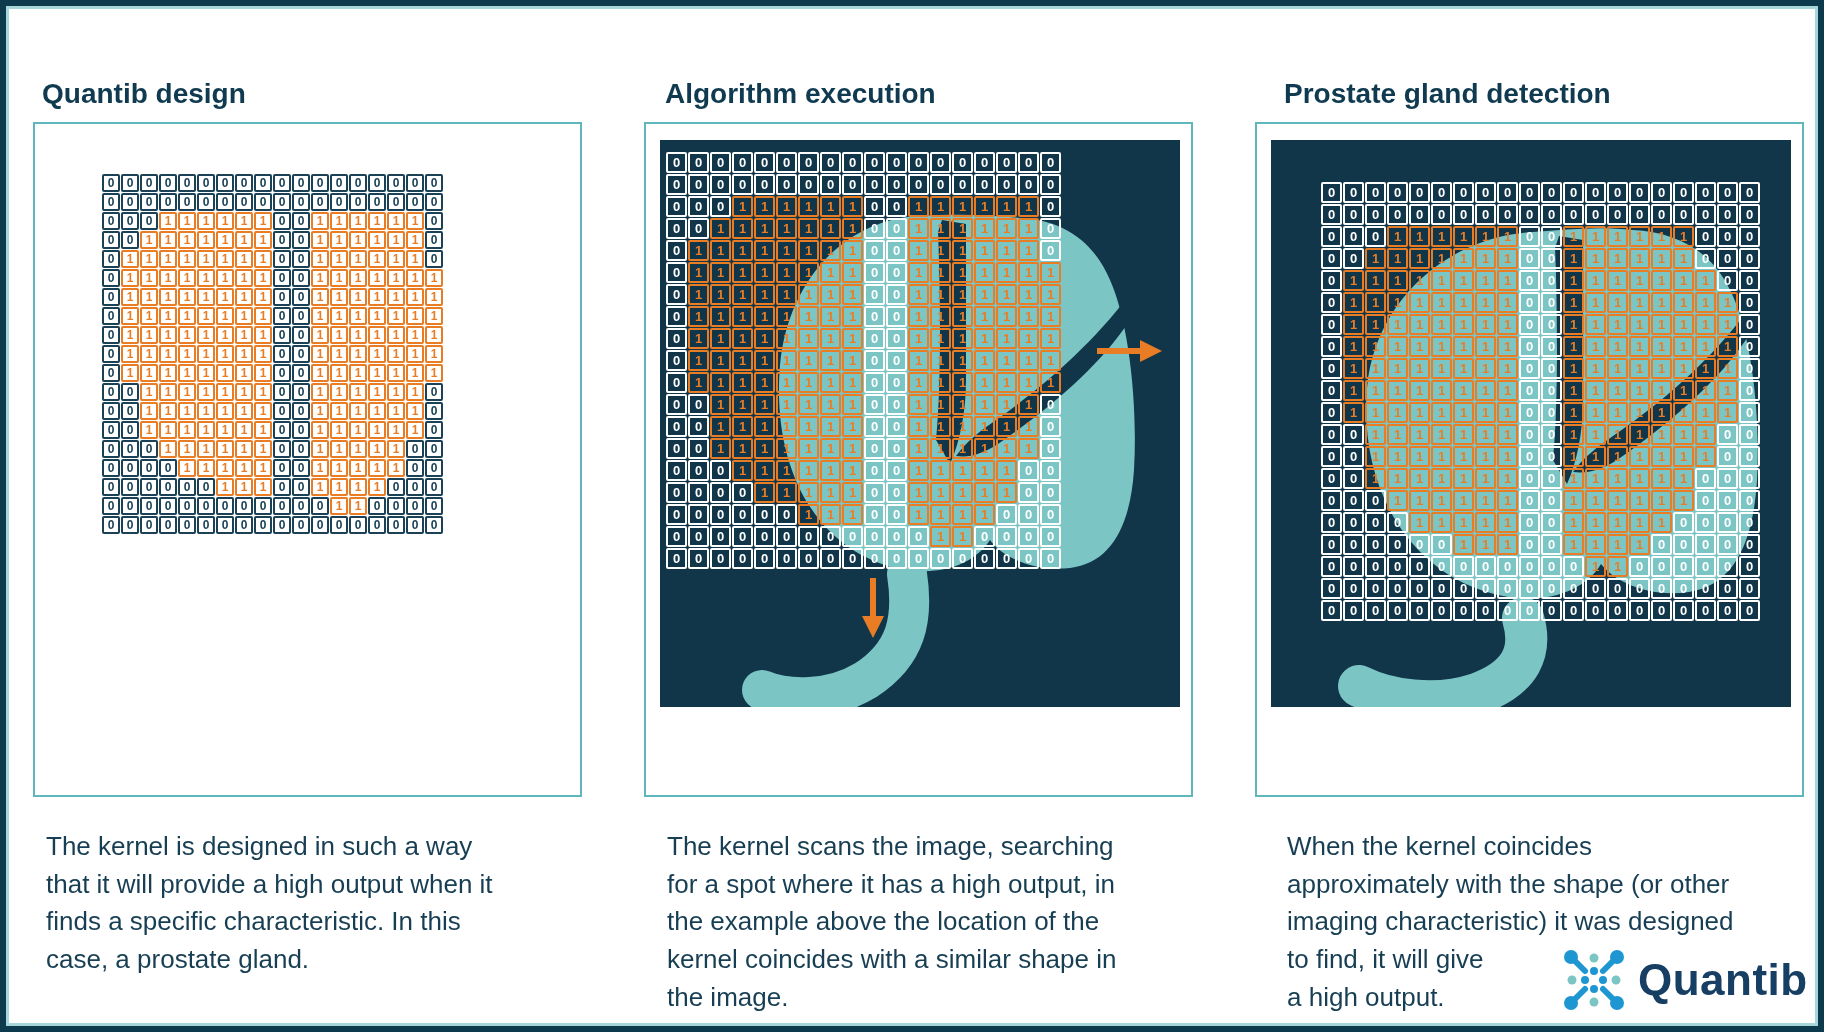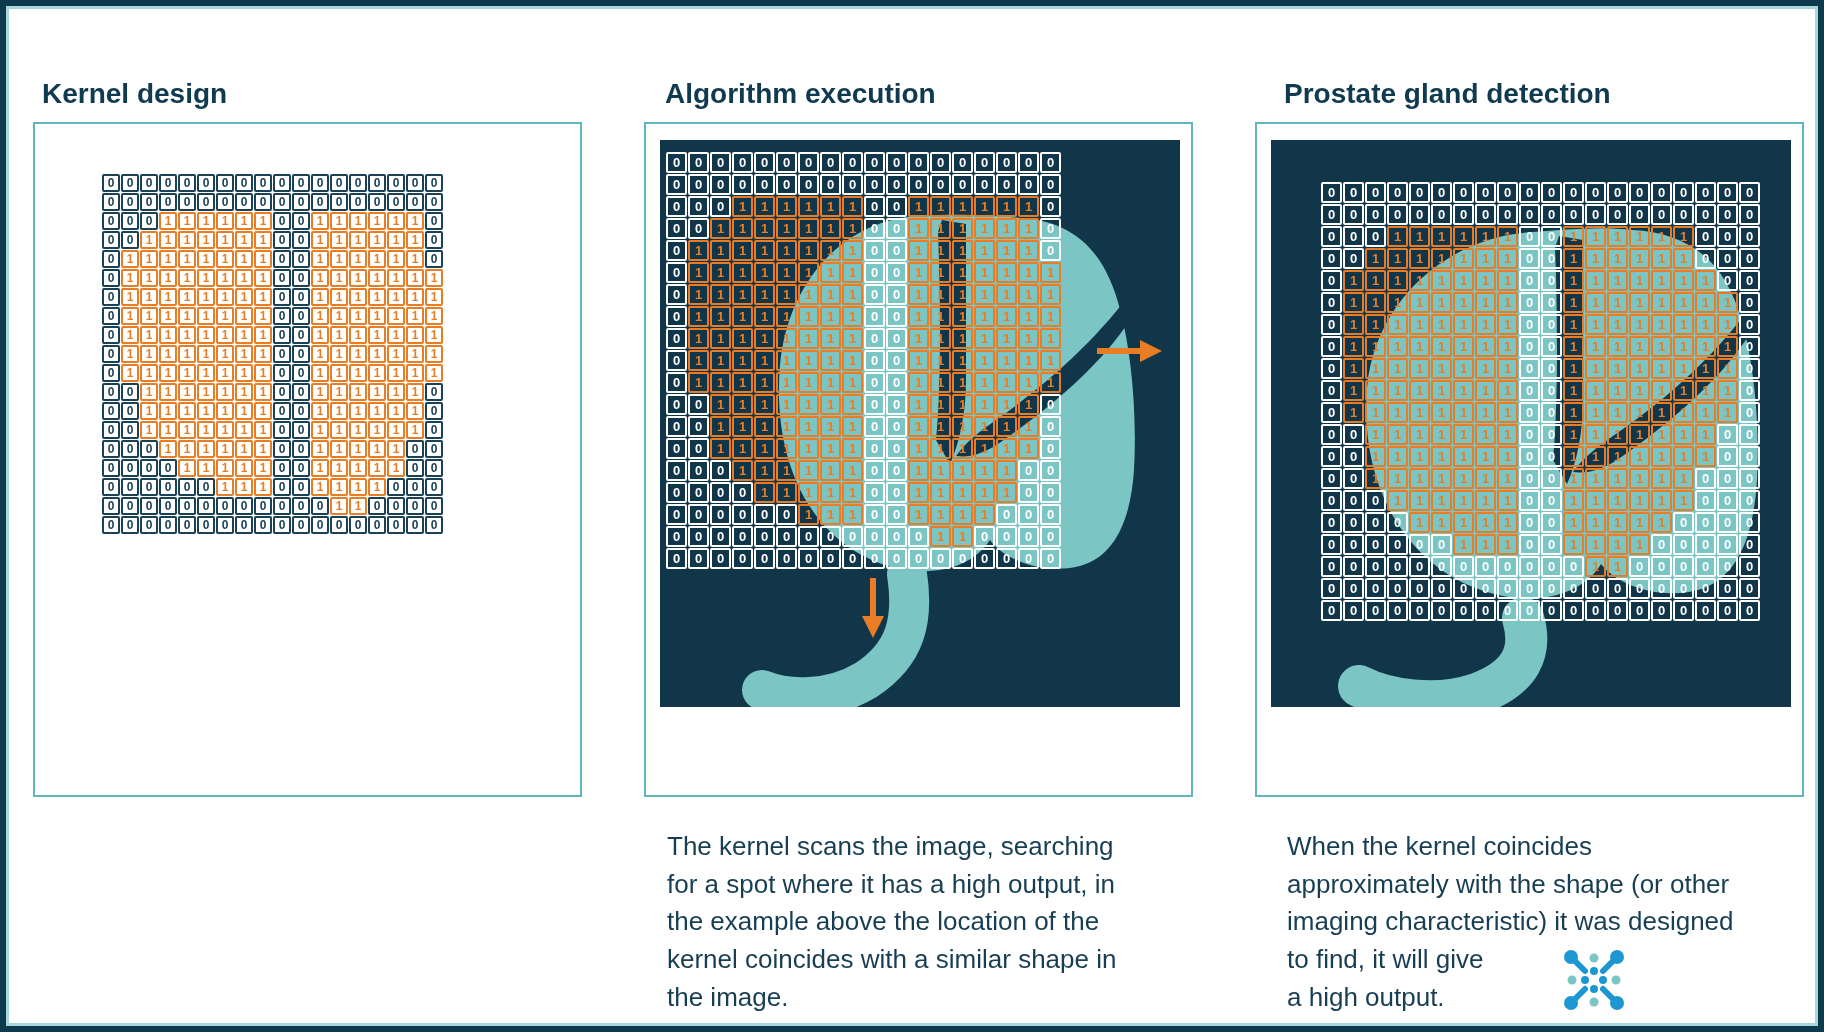--- a/index.html
+++ b/index.html
@@ -63,21 +63,21 @@
     letter-spacing:0.5px;
   }
 </style>
 </head>
 <body>
 
 <div class="page">
   <div class="inner-rule"></div>
 
 
-  <div class="panel-header" style="left:36px;">Kernel design</div>
+  <div class="panel-header" style="left:36px;">Quantib design</div>
   <div class="panel-header" style="left:659px;">Algorithm execution</div>
   <div class="panel-header" style="left:1278px;">Prostate gland detection</div>
 
   <div class="panel-box" style="left:27px;">
     <div class="num-grid" style="left: 67px; top: 50px; grid-template-columns: repeat(18, 18px); gap: 1px;">
         <div class="cell" style="border-color: rgb(26, 65, 86); color: rgb(26, 65, 86); width: 18px; height: 18px; font-size: 12px;">0</div>
         <div class="cell" style="border-color: rgb(26, 65, 86); color: rgb(26, 65, 86); width: 18px; height: 18px; font-size: 12px;">0</div>
         <div class="cell" style="border-color: rgb(26, 65, 86); color: rgb(26, 65, 86); width: 18px; height: 18px; font-size: 12px;">0</div>
         <div class="cell" style="border-color: rgb(26, 65, 86); color: rgb(26, 65, 86); width: 18px; height: 18px; font-size: 12px;">0</div>
         <div class="cell" style="border-color: rgb(26, 65, 86); color: rgb(26, 65, 86); width: 18px; height: 18px; font-size: 12px;">0</div>
@@ -1192,20 +1192,24 @@
           <div class="cell" style="border-color: rgb(255, 255, 255); color: rgb(255, 255, 255); width: 21px; height: 21px; font-size: 13px;">0</div>
           <div class="cell" style="border-color: rgb(255, 255, 255); color: rgb(255, 255, 255); width: 21px; height: 21px; font-size: 13px;">0</div>
           <div class="cell" style="border-color: rgb(255, 255, 255); color: rgb(255, 255, 255); width: 21px; height: 21px; font-size: 13px;">0</div>
           <div class="cell" style="border-color: rgb(255, 255, 255); color: rgb(255, 255, 255); width: 21px; height: 21px; font-size: 13px;">0</div>
           <div class="cell" style="border-color: rgb(255, 255, 255); color: rgb(255, 255, 255); width: 21px; height: 21px; font-size: 13px;">0</div>
           <div class="cell" style="border-color: rgb(255, 255, 255); color: rgb(255, 255, 255); width: 21px; height: 21px; font-size: 13px;">0</div>
         </div>
     </div>
   </div>
 
+  <div class="caption" style="left:40px;">The kernel is designed in such a way
+that it will provide a high output when it
+finds a specific characteristic. In this
+case, a prostate gland.</div>
   <div class="caption" style="left:1281px;">When the kernel coincides
 approximately with the shape (or other
 imaging characteristic) it was designed
 to find, it will give
 a high output.</div>
   <div class="caption" style="left:661px;">The kernel scans the image, searching
 for a spot where it has a high output, in
 the example above the location of the
 kernel coincides with a similar shape in
 the image.</div>
@@ -1228,14 +1232,15 @@
         <circle cx="41" cy="32" r="4"></circle>
         <circle cx="32" cy="41" r="4"></circle>
       </g>
       <g style="fill:var(--logo-teal)">
         <circle cx="32" cy="10" r="4.5"></circle>
         <circle cx="10" cy="32" r="4.5"></circle>
         <circle cx="54" cy="32" r="4.5"></circle>
         <circle cx="32" cy="54" r="4.5"></circle>
       </g>
     </svg>
+    <span class="logo-text">Quantib</span>
   </div>
 </div>
 
 </body></html>

